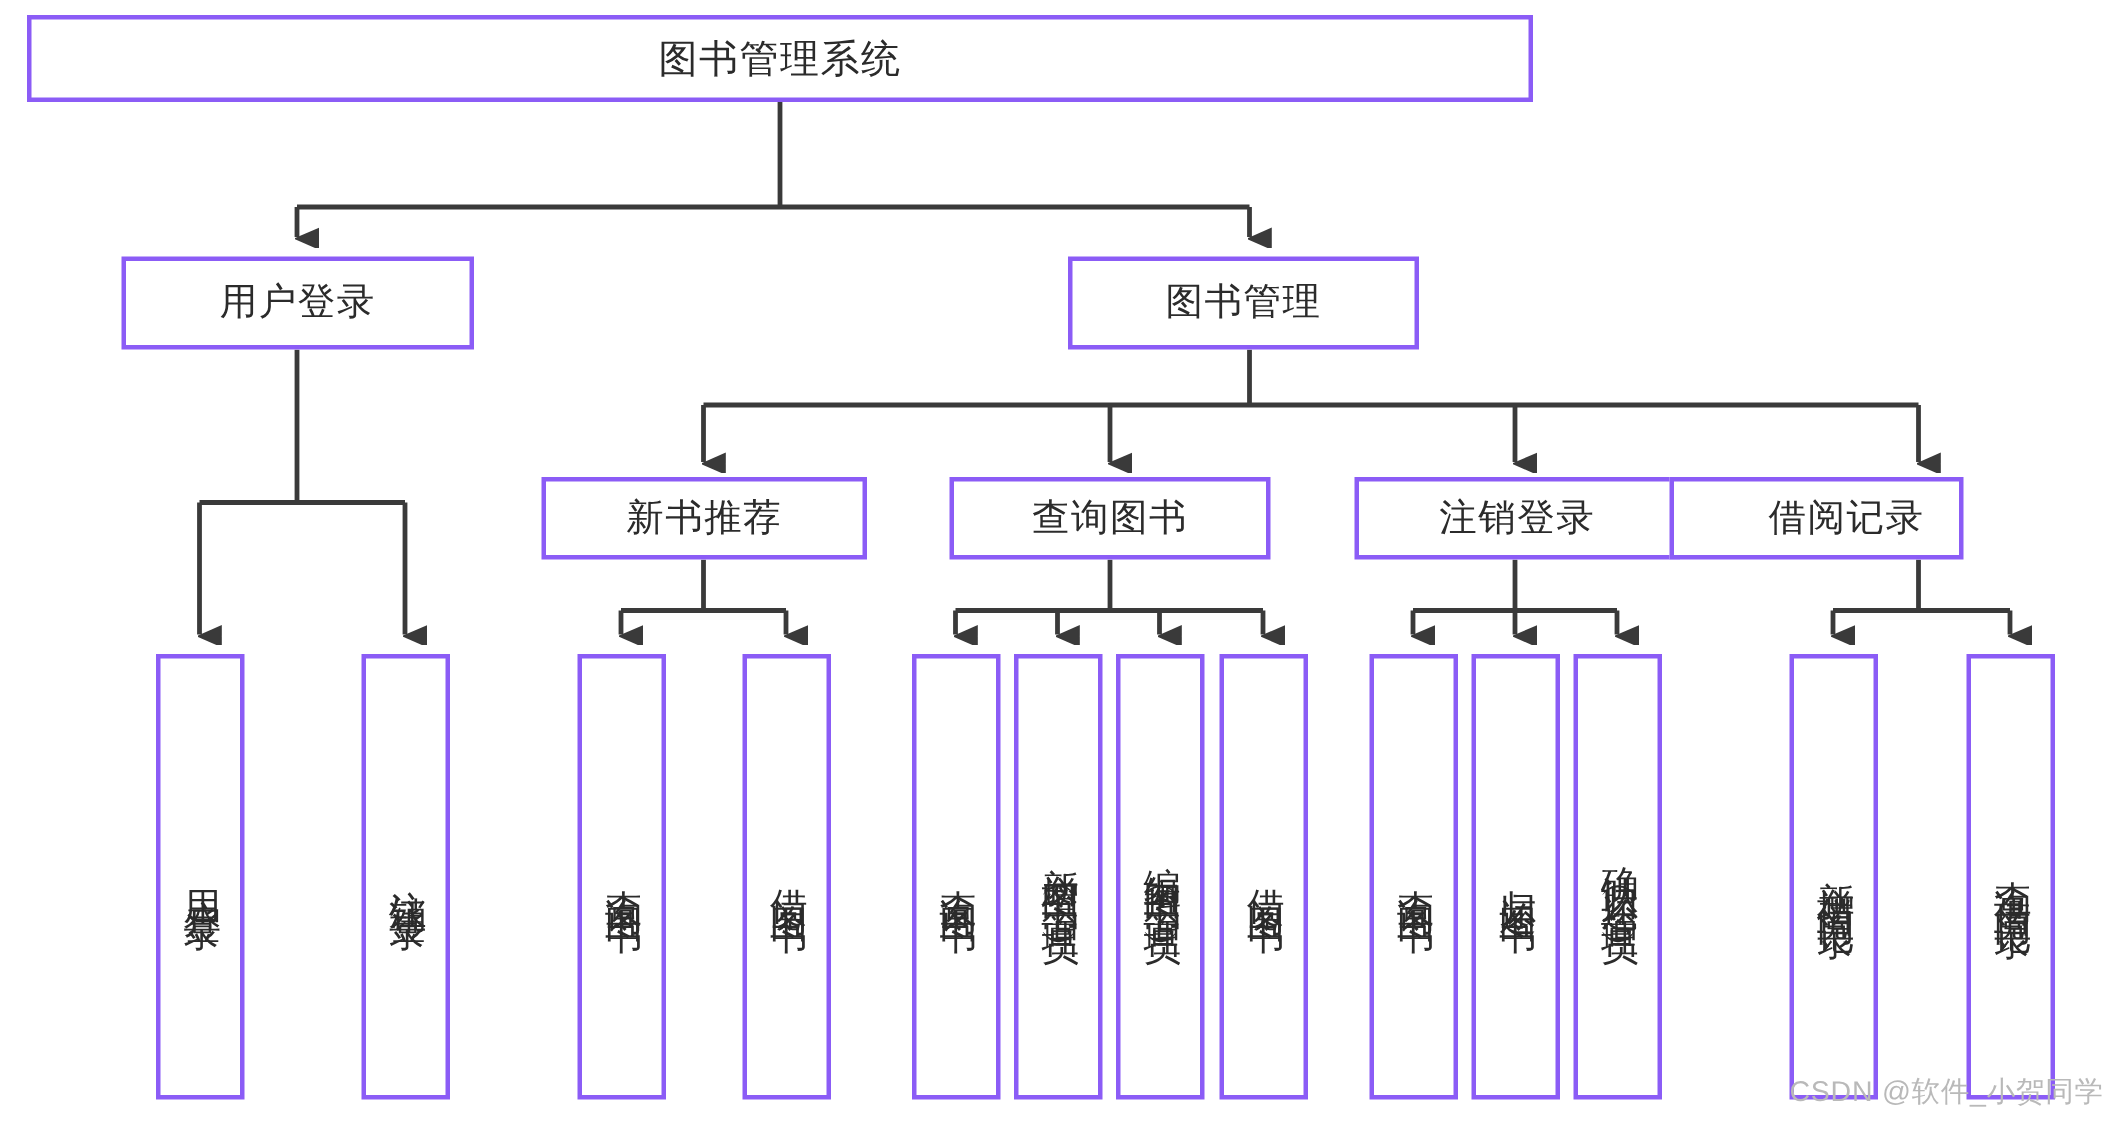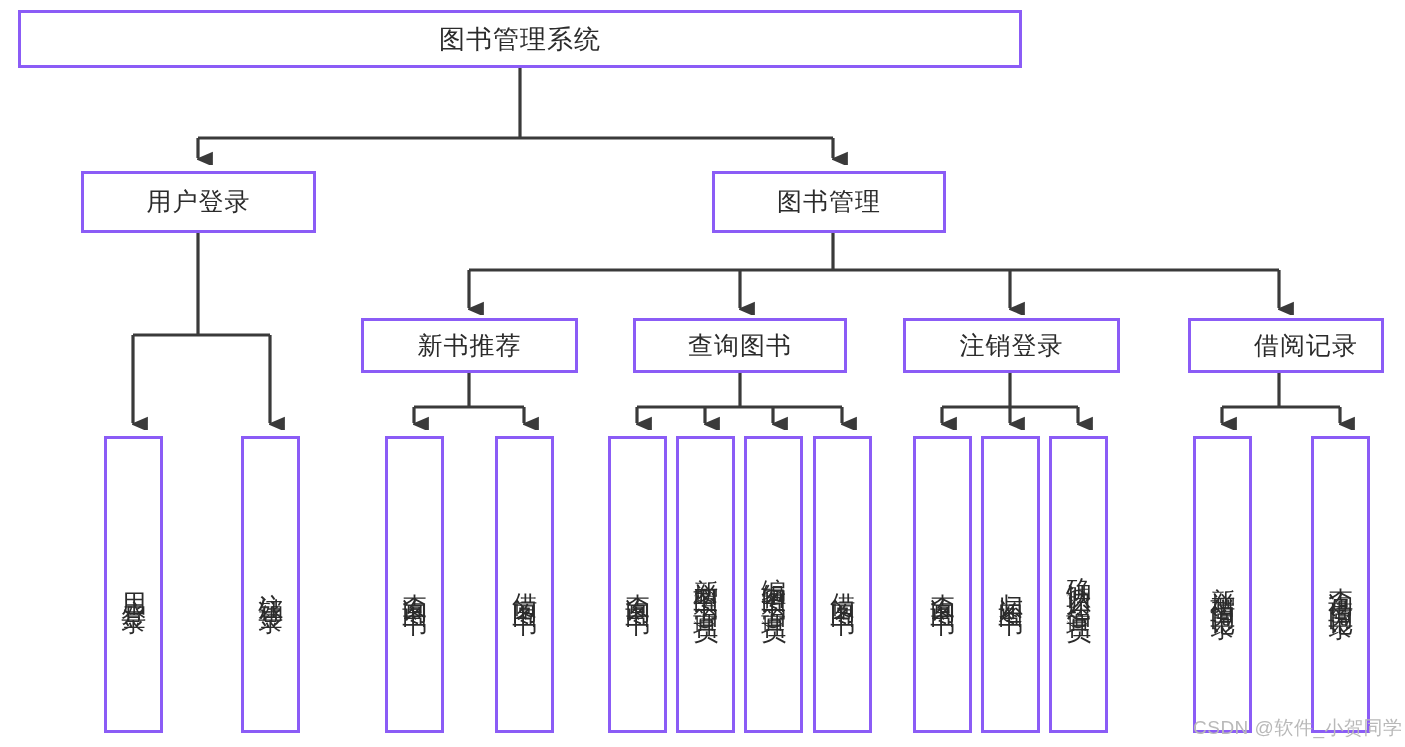--- a/index.html
+++ b/index.html
@@ -159,21 +159,21 @@
   </div>
 
   <div class="node node-h" style="left:633px; top:318px; width:214px; height:55px;">
     <span>查询图书</span>
   </div>
 
   <div class="node node-h" style="left:903px; top:318px; width:217px; height:55px;">
     <span>注销登录</span>
   </div>
 
-  <div class="node node-h" style="left:1188px; top:318px; width:196px; height:55px;padding-left:40px;">
+  <div class="node node-h" style="left:1113px; top:318px; width:196px; height:55px;padding-left:40px;">
     <span>借阅记录</span>
   </div>
 
   <div class="node node-v" style="left:104px; top:436px; width:59px; height:297px;">
     <span>用户登录</span>
   </div>
 
   <div class="node node-v" style="left:241px; top:436px; width:59px; height:297px;">
     <span>注销登录</span>
   </div>

